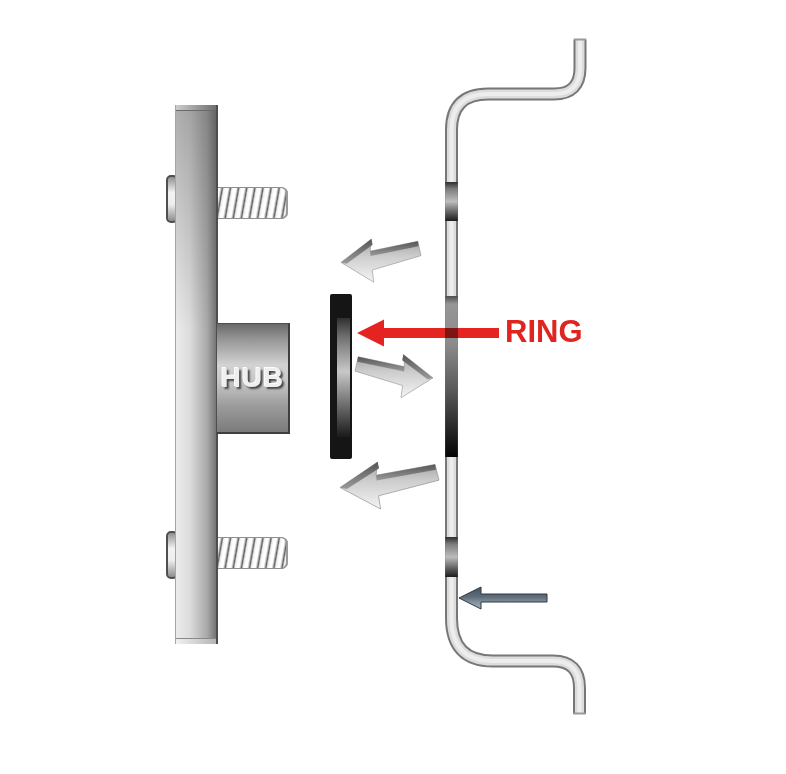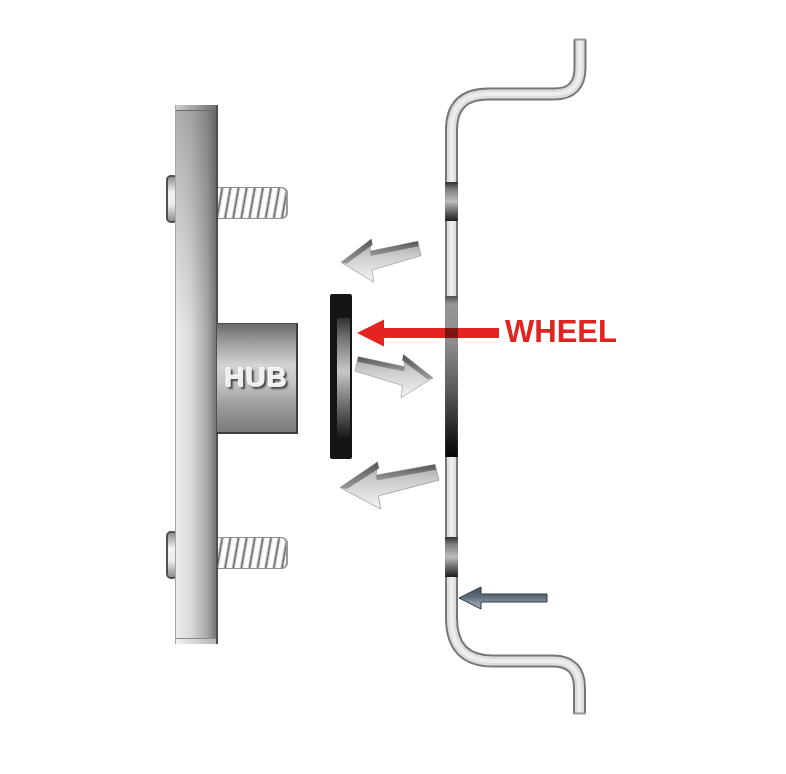--- a/index.html
+++ b/index.html
@@ -45,21 +45,21 @@
     background:repeating-linear-gradient(100deg,
       #ffffff 0px, #ffffff 2px, #d2d2d2 3px, #606060 4.5px, #ededed 6px, #ffffff 8px);
     border-radius:0 7px 7px 0;
     box-shadow:inset 0 1px 0 #8f8f8f, inset 0 -1px 0 #8f8f8f, inset -2px 0 0 #9a9a9a;
   }
   .stud-top{top:187px;}
   .stud-bottom{top:537px;}
 
   
   .hub{
-    left:217px;top:323px;width:81px;height:111px;z-index:4;
+    left:217px;top:323px;width:73px;height:111px;z-index:4;
     background:linear-gradient(to bottom,#696969 0%,#909090 12%,#d3d3d3 38%,#c6c6c6 54%,#9b9b9b 76%,#7b7b7b 100%);
     border-top:1px solid #4f4f4f;border-bottom:2px solid #3e3e3e;border-right:2px solid #3e3e3e;
     box-sizing:border-box;
     display:flex;align-items:center;justify-content:center;
   }
   .hub-label{
     font-size:28px;font-weight:800;letter-spacing:1px;color:#efefef;
     text-shadow:-1px -1px 0 rgba(255,255,255,.95), 2px 2px 2px rgba(55,55,55,.9), 0 0 1px #9a9a9a;
   }
 
@@ -155,15 +155,15 @@
 
     <use href="#arrow3d" xlink:href="#arrow3d" transform="translate(341,239) scale(0.80,0.90)"></use>
     <use href="#arrow3d" xlink:href="#arrow3d" transform="translate(433,354.5) scale(-0.78,0.90)"></use>
     <use href="#arrow3d" xlink:href="#arrow3d" transform="translate(340,462) scale(0.99,0.98)"></use>
 
     <polygon points="357,333 384,319.5 384,328 499,328 499,338 384,338 384,346.5" fill="#e32420" style="mix-blend-mode:multiply"></polygon>
 
     <polygon points="459,598 481,587 481,594 547,594 547,602 481,602 481,609" fill="url(#gSlate)" stroke="#2e3944" stroke-width="1" stroke-linejoin="round"></polygon>
   </svg>
 
-  <div class="abs label label-ring">WHEEL</div>
+  <div class="abs label label-ring">RING</div>
 
 </div>
 
 </body></html>

